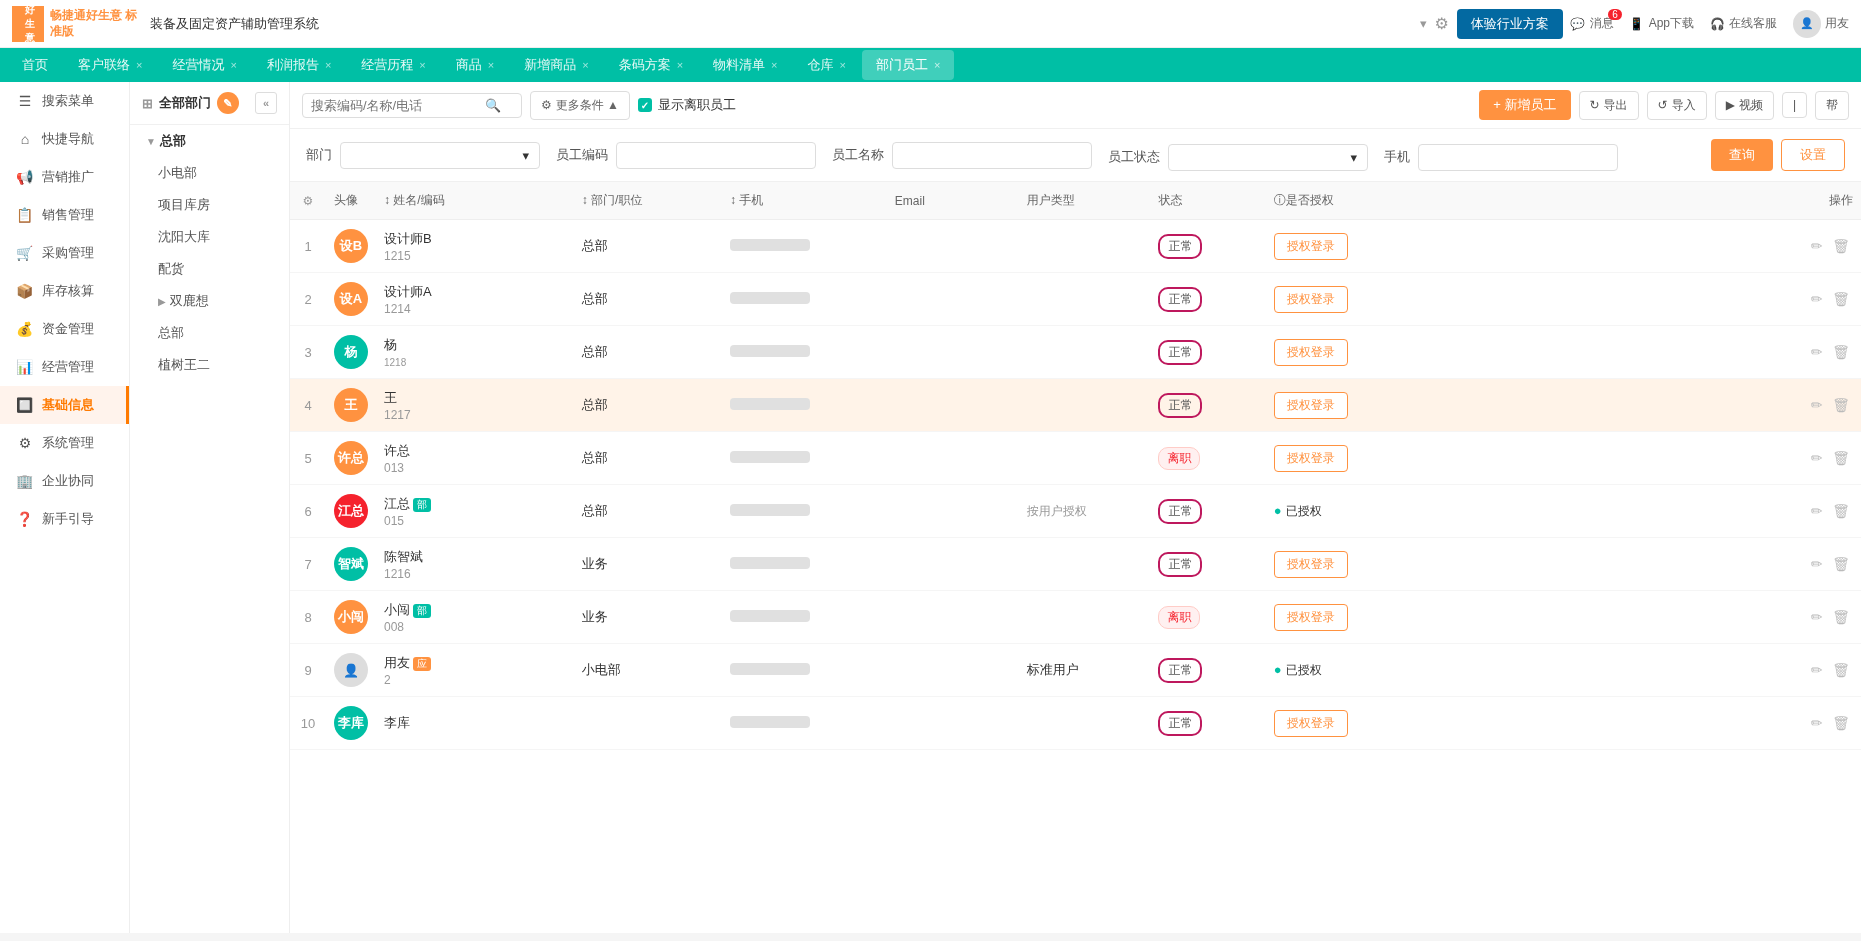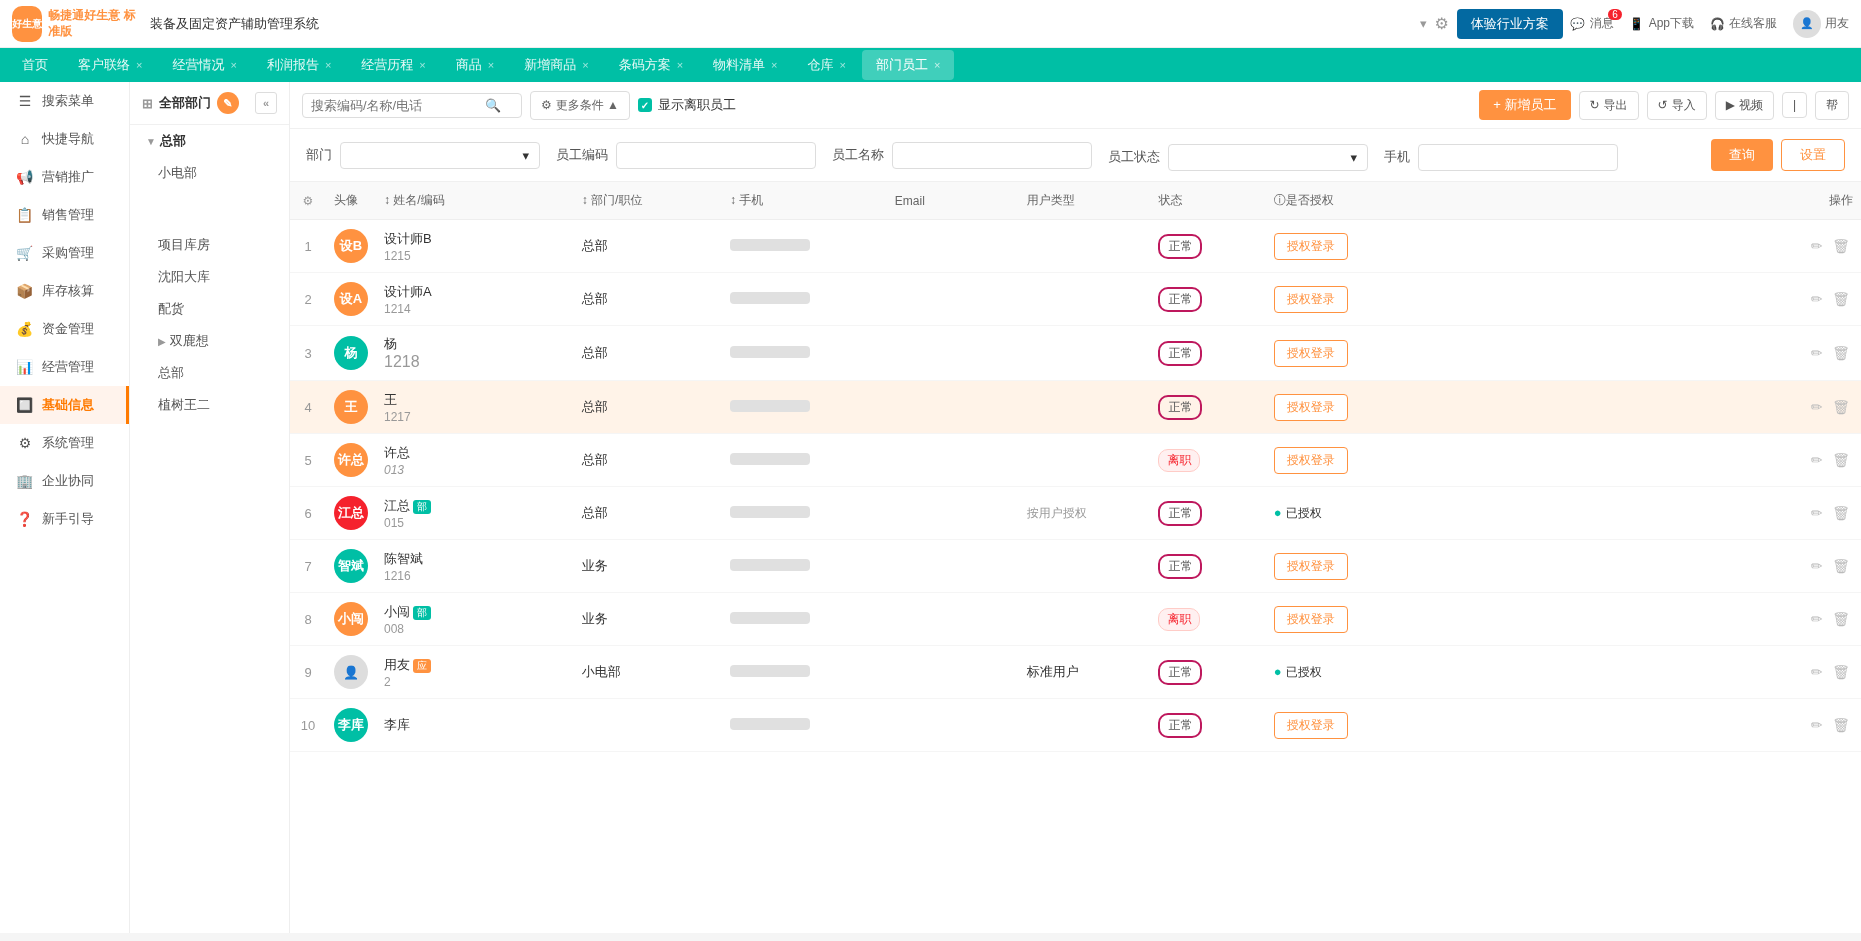--- a/index.html
+++ b/index.html
@@ -1,21 +1,21 @@
 <!DOCTYPE html>
 <html><head>
   <meta charset="utf-8">
   <style>
     * { box-sizing: border-box; margin: 0; padding: 0; }
     body { font-family: 'Microsoft YaHei', Arial, sans-serif; font-size: 13px; background: #f5f5f5; color: #333; overflow: hidden; height: 941px; }
 
     
     .top-bar { display: flex; align-items: center; height: 48px; background: #fff; border-bottom: 1px solid #eee; padding: 0 12px; gap: 8px; }
     .logo-area { display: flex; align-items: center; gap: 6px; width: 130px; }
-    .logo-icon { width: 36px; height: 36px; background: #ff9240; border-radius: 10px; display: flex; align-items: center; justify-content: center; color: white; font-size: 10px; font-weight: bold; }
+    .logo-icon { width: 36px; height: 36px; background: #ff9240; border-radius: 0; display: flex; align-items: center; justify-content: center; color: white; font-size: 10px; font-weight: bold; padding-left: 13px; }
     .logo-text { font-size: 12px; color: #ff9240; font-weight: bold; line-height: 1.3; }
     .system-title { font-size: 13px; color: #333; flex: 1; }
     .top-right { display: flex; align-items: center; gap: 16px; margin-left: auto; }
     .top-right-item { display: flex; align-items: center; gap: 4px; font-size: 12px; color: #666; cursor: pointer; position: relative; }
     .badge { background: #f5222d; color: white; border-radius: 8px; padding: 0 4px; font-size: 10px; position: absolute; top: -6px; right: -8px; }
     .user-avatar-small { width: 28px; height: 28px; border-radius: 50%; background: #ddd; display: flex; align-items: center; justify-content: center; font-size: 11px; }
 
     
     .nav-bar { display: flex; align-items: center; height: 34px; background: #00bfa5; padding: 0 8px; gap: 2px; }
     .nav-item { padding: 6px 14px; color: rgba(255,255,255,0.9); font-size: 13px; cursor: pointer; border-radius: 4px; display: flex; align-items: center; gap: 4px; white-space: nowrap; }
@@ -221,21 +221,21 @@
           <span>全部部门</span>
           <div class="dept-all-btn">✎</div>
         </div>
         <div class="dept-collapse-btn">«</div>
       </div>
       <div class="dept-item dept-sub">
         <span class="arrow">▼</span>
         <span class="dept-group-label">总部</span>
       </div>
       <div class="dept-item" style="padding-left:28px;">小电部</div>
-      <div class="dept-item" style="padding-left:28px;margin-top:40px;">项目库房</div>
+      <div class="dept-item" style="padding-left:28px;">项目库房</div>
       <div class="dept-item" style="padding-left:28px;">沈阳大库</div>
       <div class="dept-item" style="padding-left:28px;">配货</div>
       <div class="dept-item" style="padding-left:28px;">
         <span class="arrow">▶</span>双鹿想
       </div>
       <div class="dept-item" style="padding-left:28px;">总部</div>
       <div class="dept-item" style="padding-left:28px;">植树王二</div>
     </div>
 
     <div class="right-panel">
@@ -359,21 +359,21 @@
     <td class="col-op">
       <span class="op-icon">✏</span>
       <span class="op-icon">🗑</span>
     </td>
   </tr>
               <tr>
     <td class="col-num">3</td>
     <td class="col-avatar">
                   <div class="avatar-circle" style="background:#00bfa5;">杨</div>
                 </td>
-    <td class="col-name"><span>杨</span><br><span style="color:#999;font-size:16px;">1218</span></td>
+    <td class="col-name"><span>杨</span><br><span style="color:#999;font-size:10px;">1218</span></td>
     <td class="col-dept">总部</td>
     <td class="col-phone"><span class="phone-blur"></span></td>
     <td class="col-email"></td>
     <td class="col-usertype"><span></span></td>
     <td class="col-status"><span class="status-normal">正常</span></td>
     <td class="col-auth"><button class="btn-authorize">授权登录</button></td>
     <td></td>
     <td class="col-op">
       <span class="op-icon">✏</span>
       <span class="op-icon">🗑</span>
@@ -395,21 +395,21 @@
     <td class="col-op">
       <span class="op-icon">✏</span>
       <span class="op-icon">🗑</span>
     </td>
   </tr>
               <tr>
     <td class="col-num">5</td>
     <td class="col-avatar">
                   <div class="avatar-circle" style="background:#ff9240;">许总</div>
                 </td>
-    <td class="col-name"><span>许总</span><br><span style="color:#999;font-size:12px;font-style:italic;">013</span></td>
+    <td class="col-name"><span>许总</span><br><span style="color:#999;font-size:12px;">013</span></td>
     <td class="col-dept">总部</td>
     <td class="col-phone"><span class="phone-blur"></span></td>
     <td class="col-email"></td>
     <td class="col-usertype"><span></span></td>
     <td class="col-status"><span class="status-resigned">离职</span></td>
     <td class="col-auth"><button class="btn-authorize">授权登录</button></td>
     <td></td>
     <td class="col-op">
       <span class="op-icon">✏</span>
       <span class="op-icon">🗑</span>

